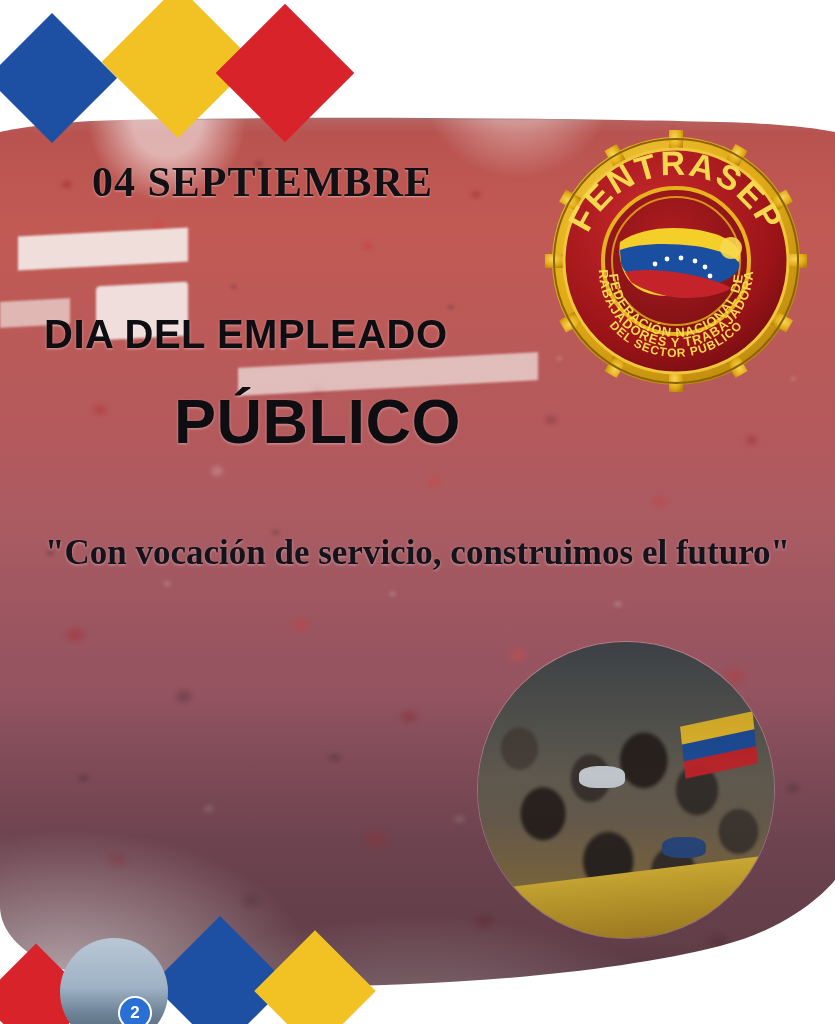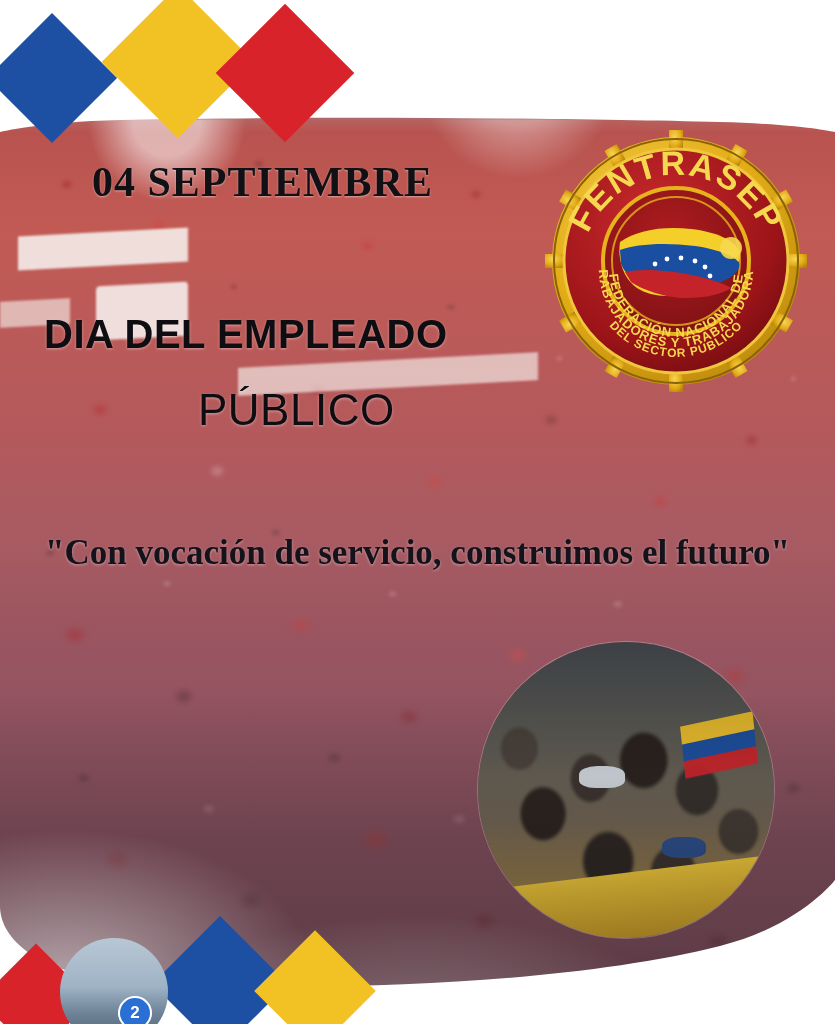--- a/index.html
+++ b/index.html
@@ -183,26 +183,25 @@
     font-size: 40px;
     letter-spacing: 0.5px;
     color: #0e0d11;
     text-shadow: 0 1px 3px rgba(255,255,255,0.4);
   }
   .title-2 {
     position: absolute;
     left: 174px;
     top: 385px;
     font-family: "Liberation Sans", sans-serif;
-    font-weight: normal;
-    font-size: 44px;
+    font-weight: bold;
+    font-size: 63px;
     letter-spacing: 0.5px;
     color: #0e0d11;
     text-shadow: 0 1px 3px rgba(255,255,255,0.4);
-    margin-left: 24px;
   }
   .slogan {
     position: absolute;
     left: 40px;
     top: 528px;
     width: 755px;
     text-align: center;
     font-family: "Liberation Serif", serif;
     font-weight: bold;
     font-style: normal;

